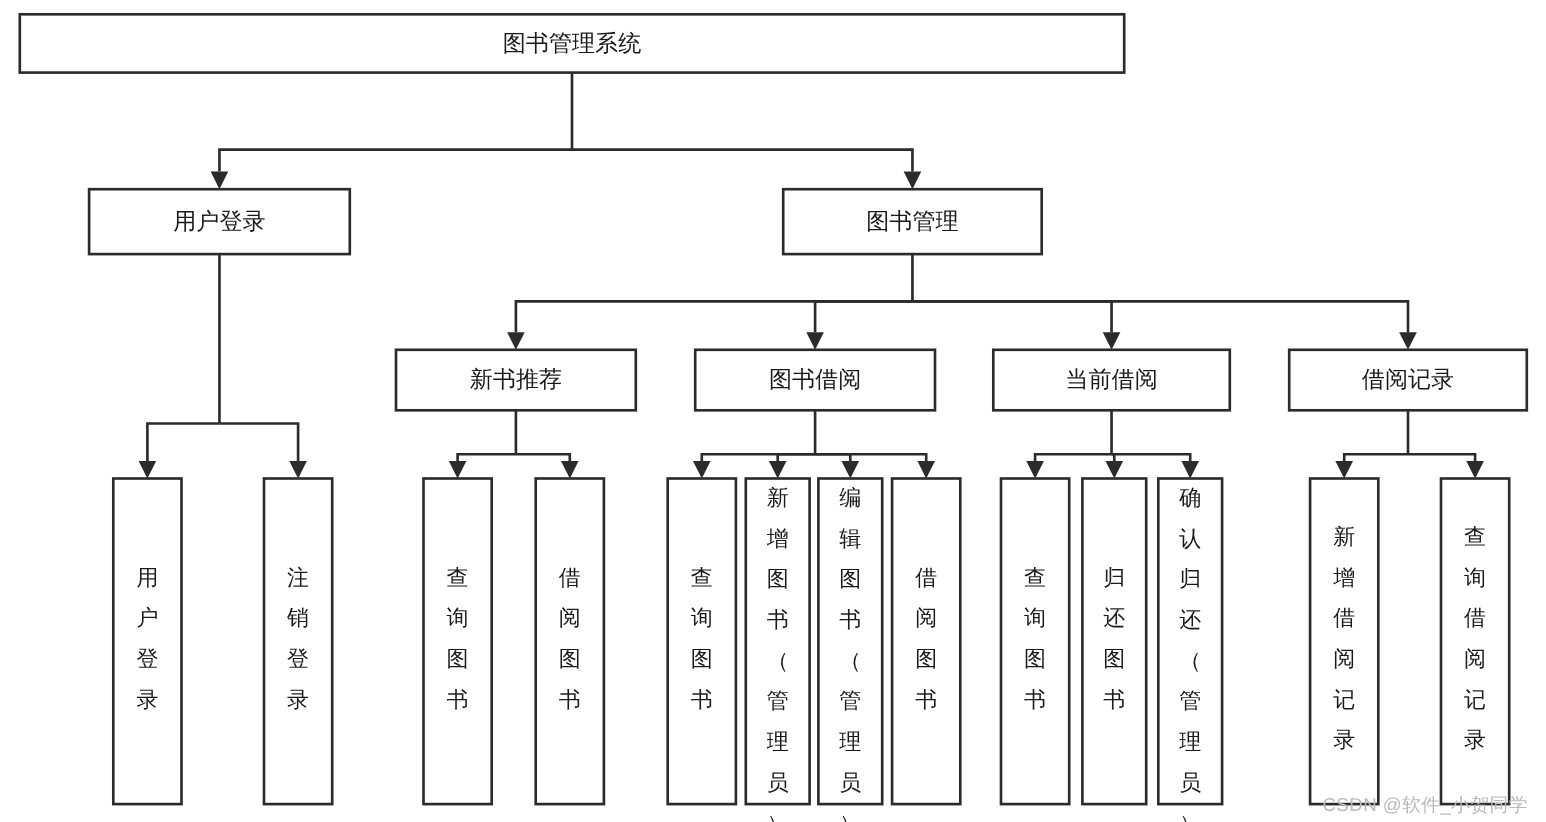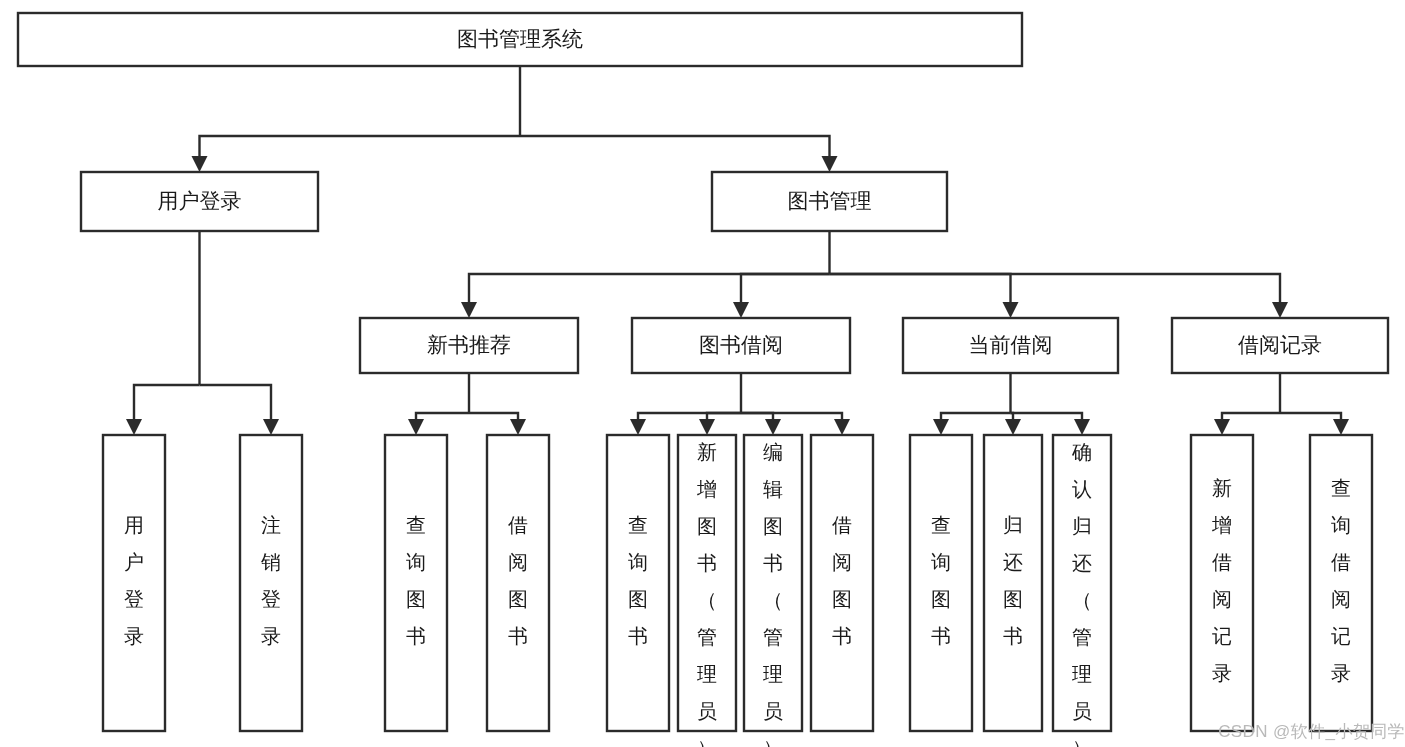--- a/index.html
+++ b/index.html
@@ -24,21 +24,21 @@
     fill:#1a1a1a;
     font-family:"Liberation Sans","DejaVu Sans",sans-serif;
     font-size:20px;
     text-anchor:middle;
   }
   .connector{
     fill:none;stroke:#2b2b2b;stroke-width:2.4;stroke-linecap:butt;stroke-linejoin:miter;
   }
   .arrow-head{fill:#2b2b2b;stroke:none;}
   .watermark{
-    position:absolute;right:0;bottom:4px;
+    position:absolute;right:16px;bottom:4px;
     color:#b9b9b9;font-size:17px;
     font-family:"Liberation Sans","DejaVu Sans",sans-serif;
     letter-spacing:.4px;white-space:nowrap;pointer-events:none;
   }
 </style>
 </head>
 <body>
 
 <div id="diagram-root">
   <svg id="tree-svg" viewBox="0 0 1405 747">

